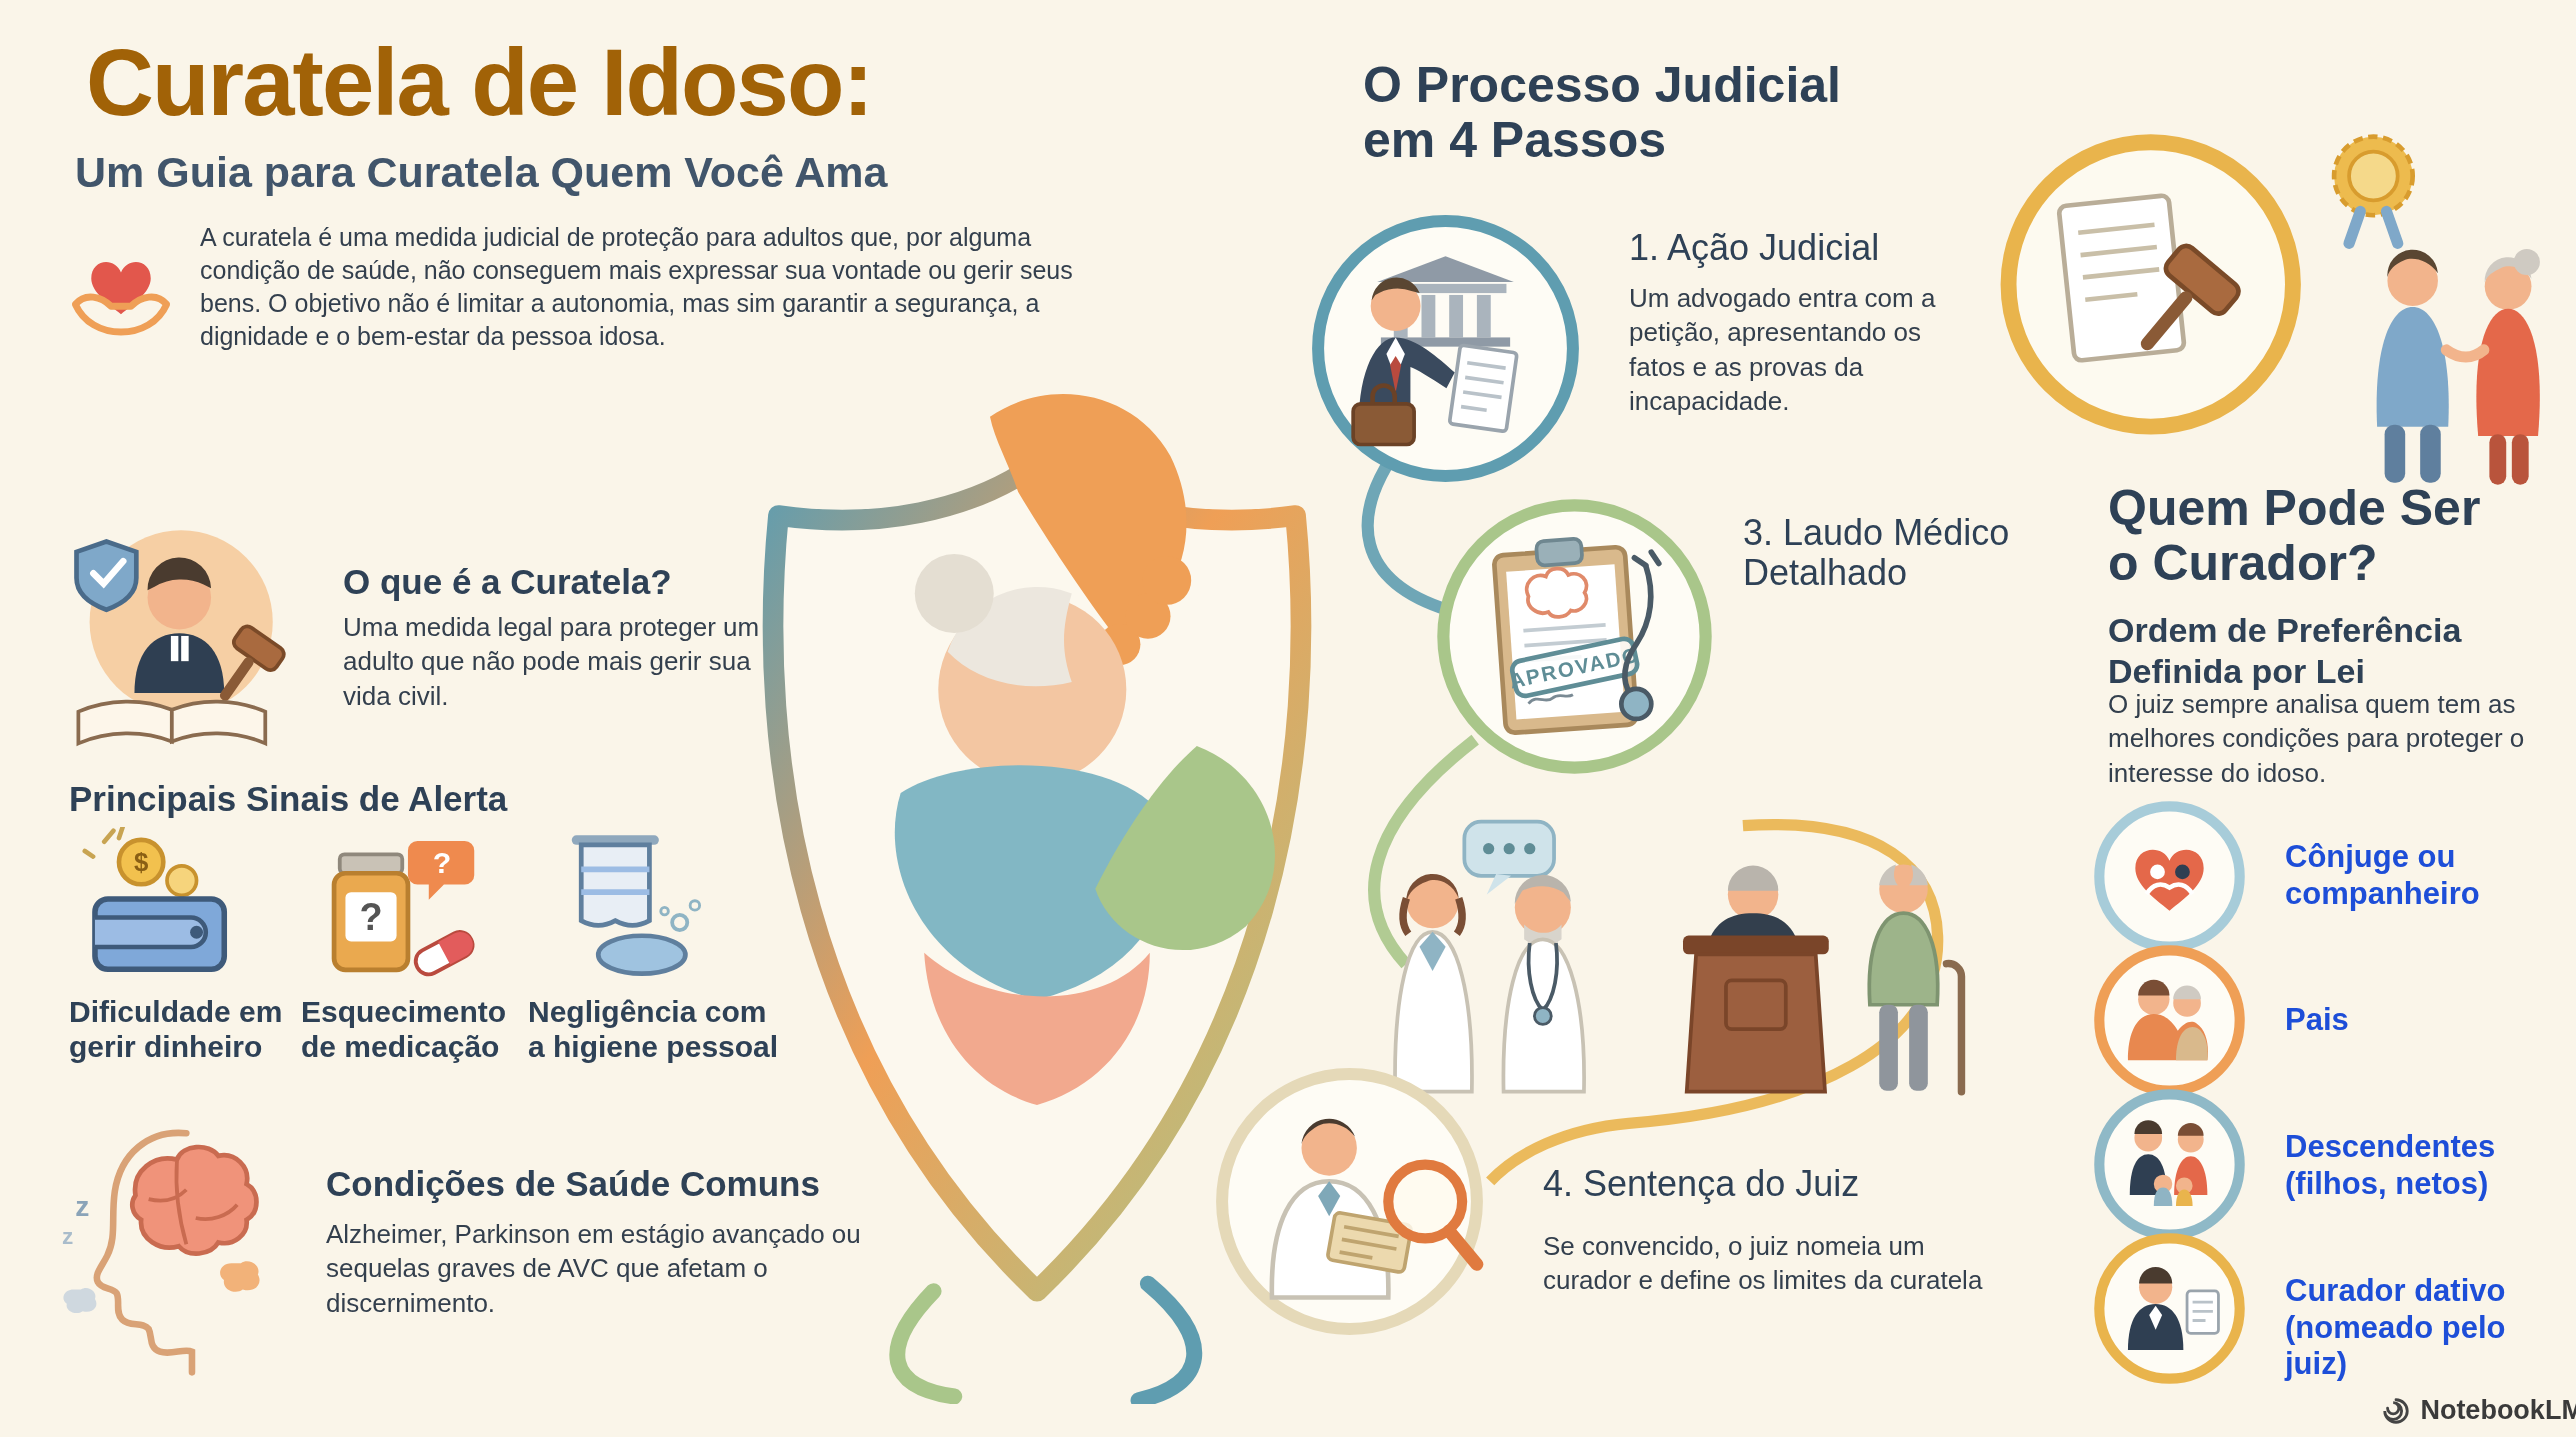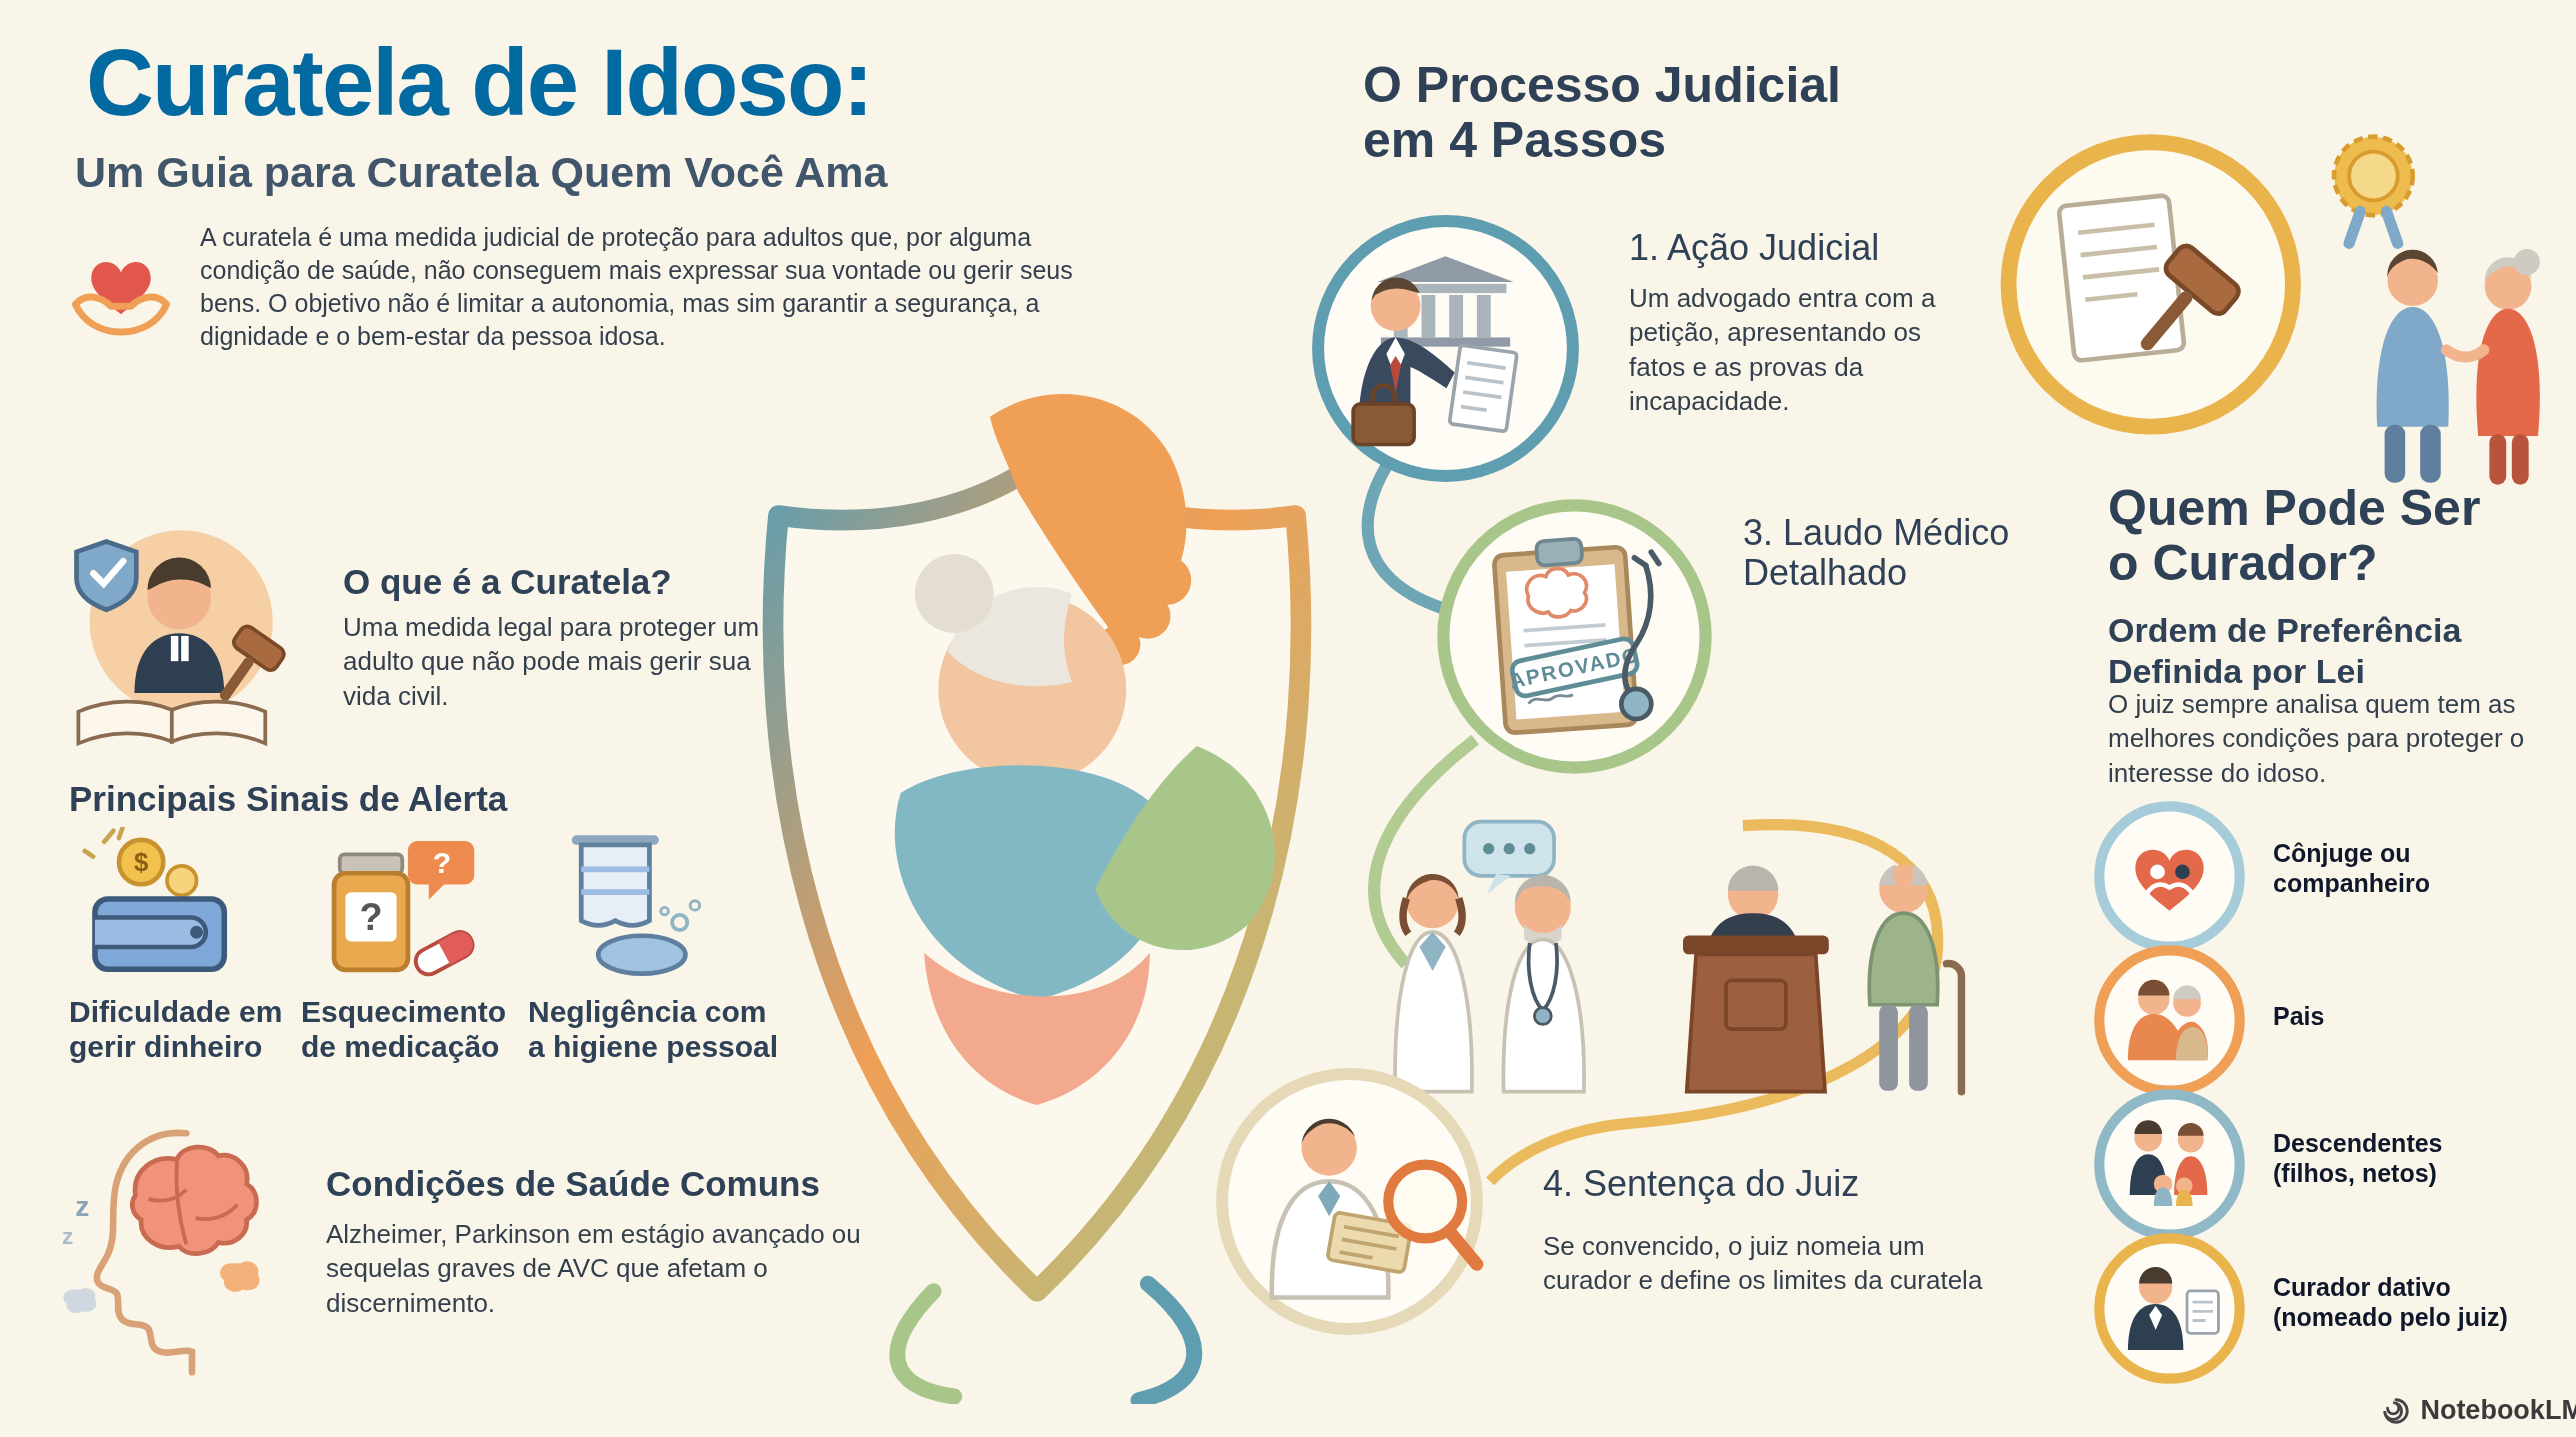--- a/index.html
+++ b/index.html
@@ -1,29 +1,29 @@
 <!DOCTYPE html>
 <html style="font-size:15px"><head>
 <meta charset="utf-8">
 <style>
   * { margin:0; padding:0; box-sizing:border-box; }
   html,body { background:#f5efe0; }
   body { font-family:"Liberation Sans","DejaVu Sans",sans-serif; }
   .canvas { position:relative; width:2576px; height:1438px; background:#faf5e9; overflow:hidden; }
   .abs { position:absolute; }
   .preline { white-space:pre-line; }
-  .title-xl { font-size:94px; font-weight:bold; color:#0369a1; letter-spacing:-1.9px; line-height:1.05; }
+  .title-xl { font-size:94px; font-weight:bold; color:#a16207; letter-spacing:-1.9px; line-height:1.05; }
   .subtitle { font-size:43px; font-weight:bold; color:#41556b; }
   .h2 { font-size:49px; font-weight:bold; color:#2e4156; line-height:1.1; }
   .h3 { font-size:35px; font-weight:bold; color:#2e4156; }
   .step-title { font-size:36px; font-weight:normal; color:#2e4156; line-height:1.12; }
   .body-text { font-size:25px; color:#333f4d; line-height:1.32; }
   .body-text.md { font-size:26px; }
   .sign-label { font-size:30px; font-weight:bold; color:#2e4156; line-height:1.18; }
-  .pref-label { font-size:25px; font-weight:bold; color:#0f172a; line-height:1.18; }
+  .pref-label { font-size:31px; font-weight:bold; color:#1d4ed8; line-height:1.18;margin-left:12px; }
   .footer-brand { font-size:27px; font-weight:bold; color:#3a3a3a; }
   .ic svg { width:100%; height:100%; display:block; }
   .layer0 { z-index:0; } .layer1 { z-index:1; } .layer2 { z-index:2; position:absolute; }
 </style>
 </head>
 <body>
 
 <div class="canvas">
 
   <svg class="abs layer0" style="left:0;top:0" width="2576" height="1438" viewBox="0 0 2752 1536">

